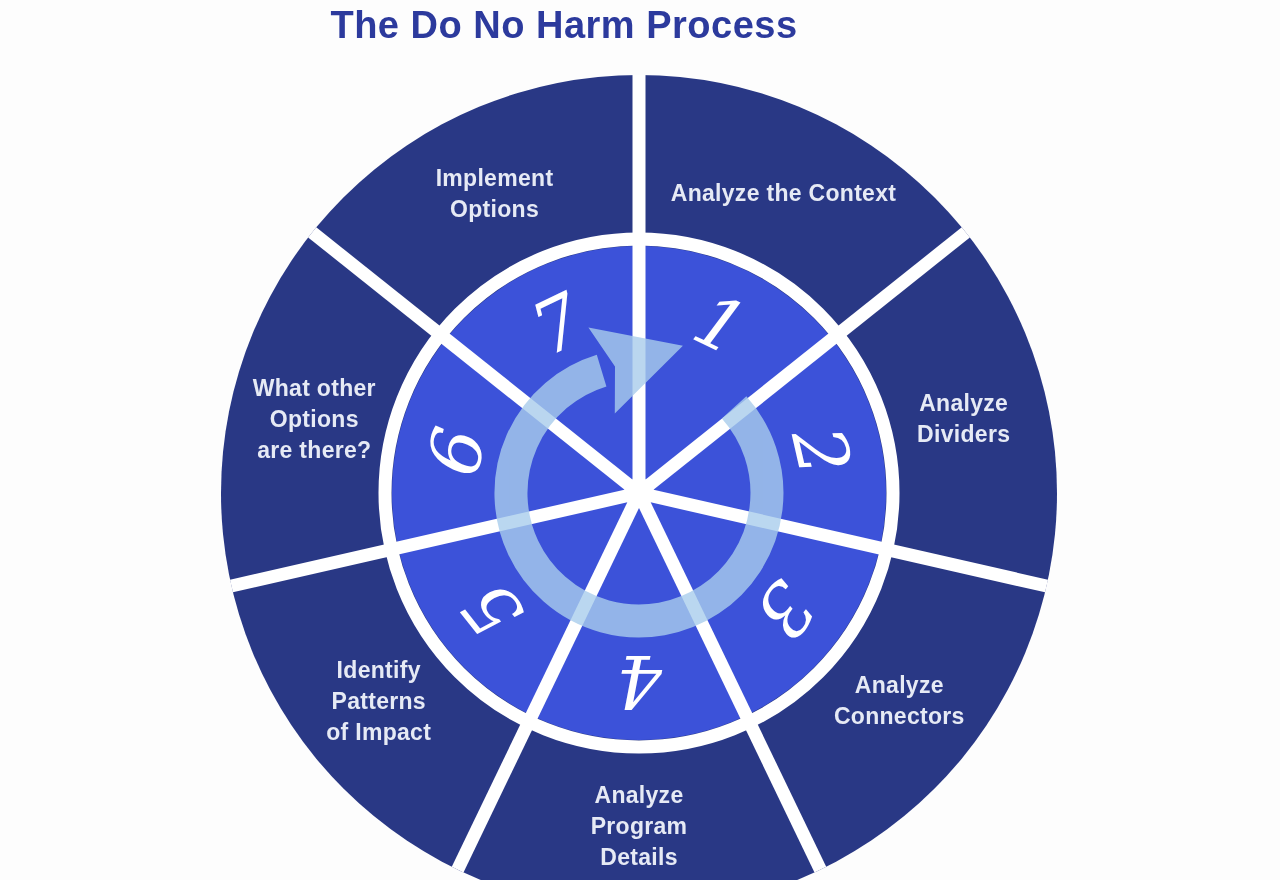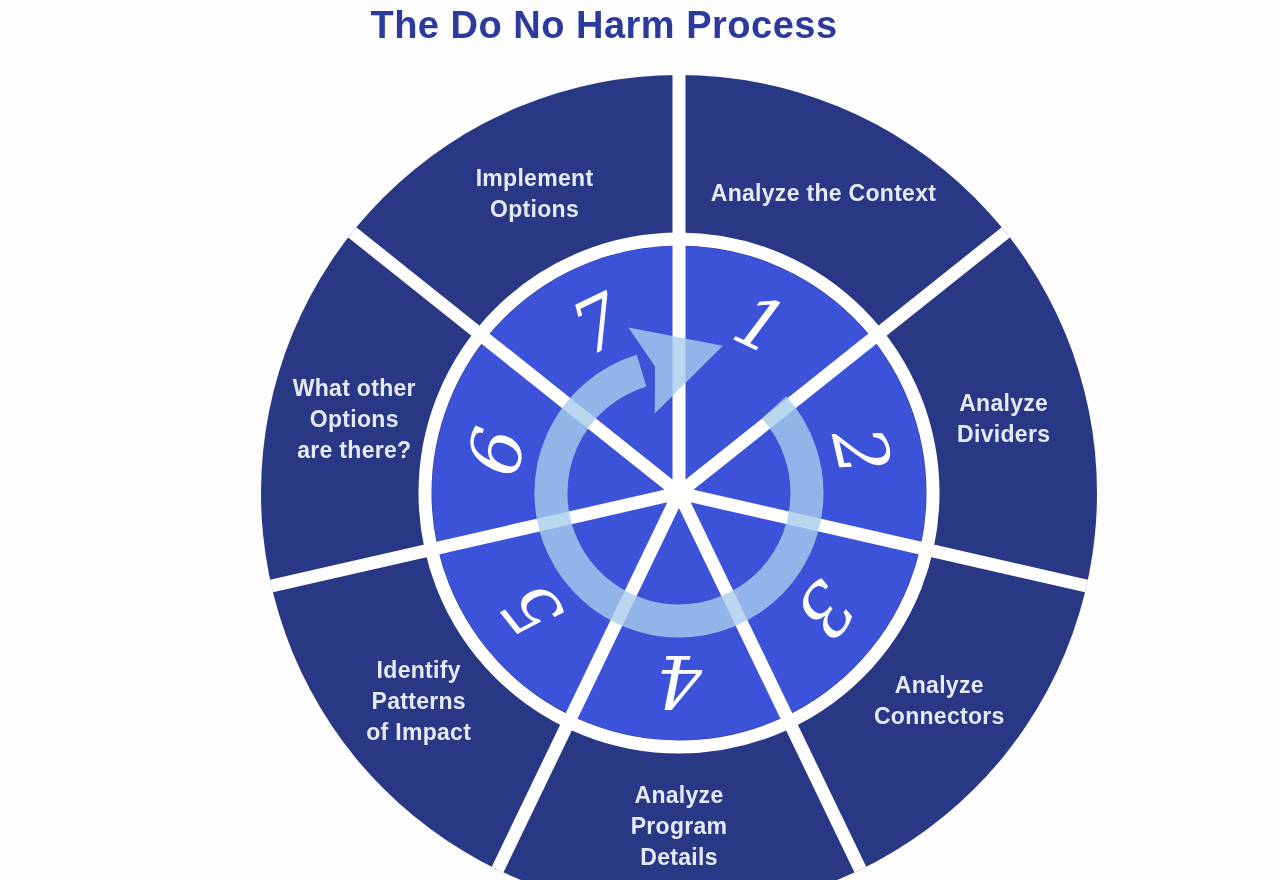--- a/index.html
+++ b/index.html
@@ -7,21 +7,20 @@
     padding: 0;
     width: 1280px;
     height: 880px;
     overflow: hidden;
     font-family: "Liberation Sans", sans-serif;
   }
   .stage {
     position: relative;
     width: 1128px;
     height: 880px;
-    margin-left: 40px;
   }
   .page-title {
     position: absolute;
     top: 0px;
     left: 0;
     right: 0;
     text-align: center;
     font-size: 38px;
     font-weight: 600;
     letter-spacing: 0.5px;

